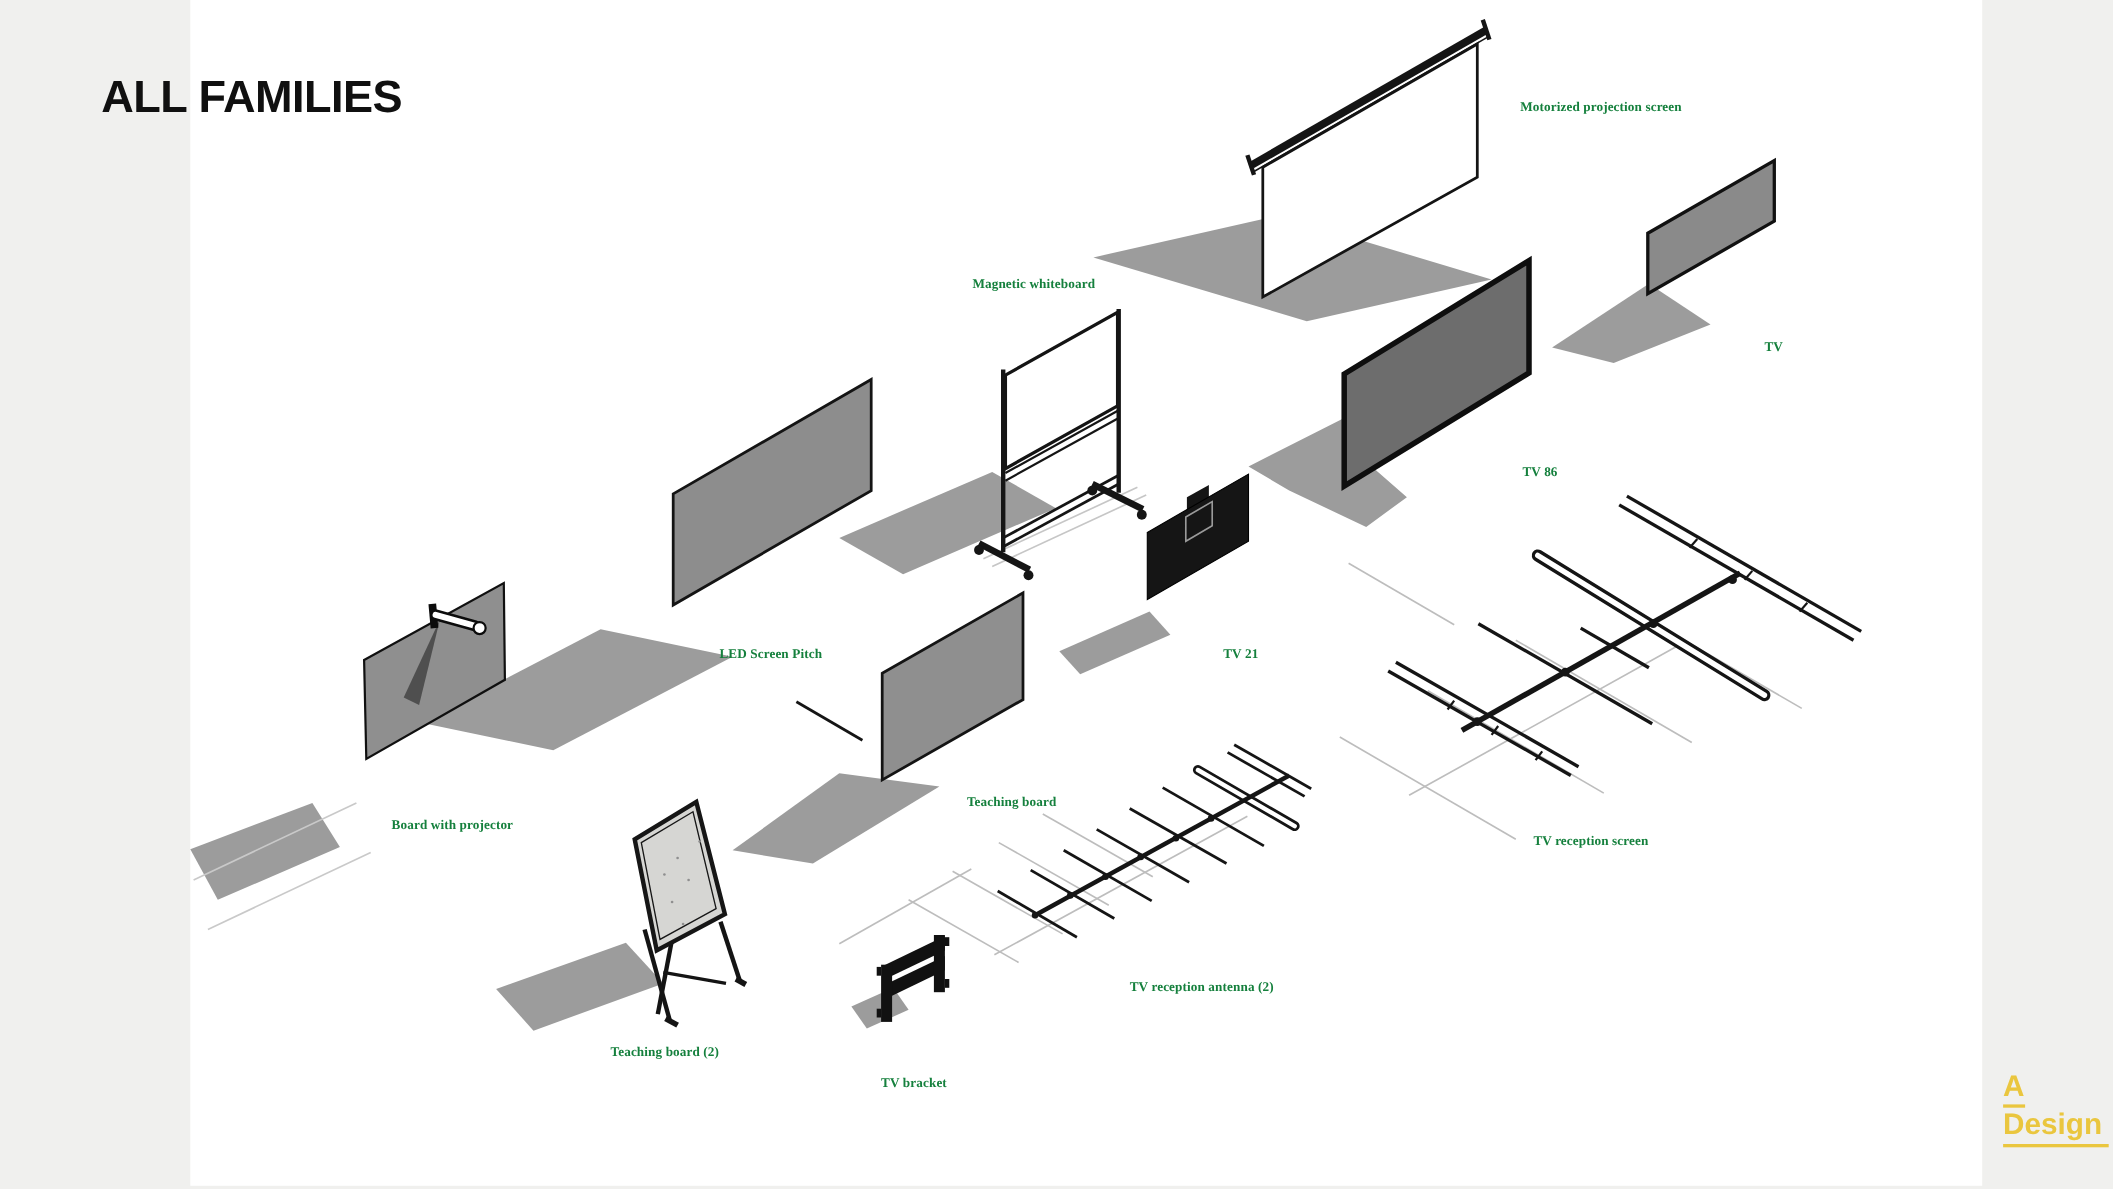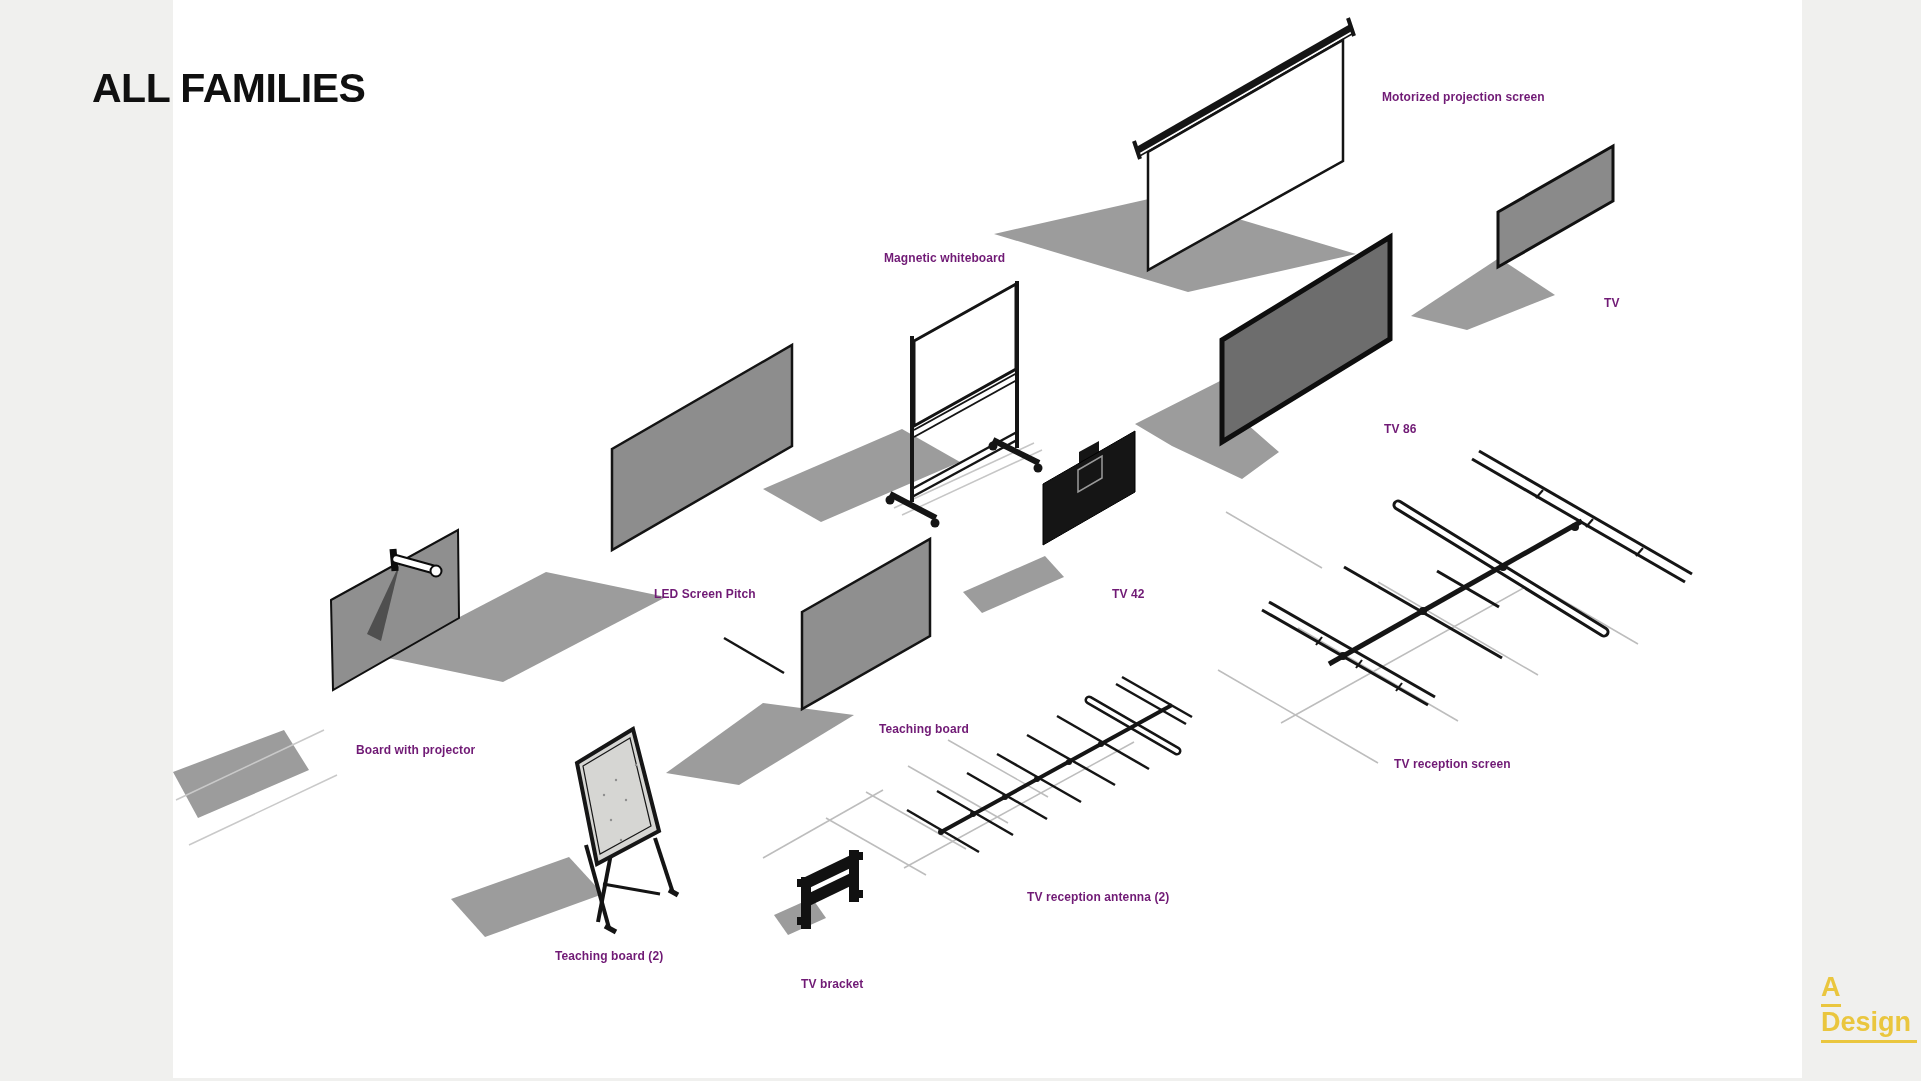--- a/index.html
+++ b/index.html
@@ -2,22 +2,22 @@
 <html><head>
 <meta charset="utf-8">
 <style>
   html,body{margin:0;padding:0;}
   body{width:1921px;height:1081px;overflow:hidden;background:#f0f0ee;
        font-family:"Liberation Sans", sans-serif;}
   .page{position:relative;width:1921px;height:1081px;background:#f0f0ee;margin-left:26px;}
   .canvas{position:absolute;left:147px;top:0;width:1629px;height:1078px;background:#ffffff;}
   .page-title{position:absolute;left:66px;top:38px;font-size:41px;font-weight:800;
               letter-spacing:-0.5px;color:#101010;white-space:nowrap;z-index:5;}
-  .fam-label{position:absolute;font-size:12px;font-weight:700;color:#701a75;
-             white-space:nowrap;z-index:4;letter-spacing:0.1px;}
+  .fam-label{position:absolute;font-size:12px;font-weight:700;color:#15803d;
+             white-space:nowrap;z-index:4;letter-spacing:0.1px;font-family:Liberation Serif, serif;}
   .drawing-svg{position:absolute;left:0;top:0;z-index:2;}
   .logo{position:absolute;left:1795px;top:972px;z-index:6;color:#eac63e;
         font-weight:700;font-size:27px;line-height:1.16;}
   .logo span{display:inline-block;border-bottom:3px solid #eac63e;padding-bottom:1px;}
   .logo .l2{padding-right:6px;text-align:right;}
 </style>
 </head>
 <body>
 
 <div class="page">
@@ -175,24 +175,24 @@
       <rect x="771" y="879" width="4" height="8" fill="#111111"></rect>
       <rect x="771" y="917" width="4" height="8" fill="#111111"></rect>
       <rect x="823" y="850" width="10" height="52" fill="#111111"></rect>
       <rect x="833" y="852" width="4" height="8" fill="#111111"></rect>
       <rect x="833" y="890" width="4" height="8" fill="#111111"></rect>
     </g>
   </svg>
 
   <div class="fam-label" style="left:1356px;top:90px">Motorized projection screen</div>
   <div class="fam-label" style="left:858px;top:251px">Magnetic whiteboard</div>
-  <div class="fam-label" style="left:1578px;top:296px">TV</div>
+  <div class="fam-label" style="left:1578px;top:308px">TV</div>
   <div class="fam-label" style="left:1358px;top:422px">TV 86</div>
   <div class="fam-label" style="left:628px;top:587px">LED Screen Pitch</div>
-  <div class="fam-label" style="left:1086px;top:587px">TV 42</div>
+  <div class="fam-label" style="left:1086px;top:587px">TV 21</div>
   <div class="fam-label" style="left:330px;top:743px">Board with projector</div>
   <div class="fam-label" style="left:853px;top:722px">Teaching board</div>
   <div class="fam-label" style="left:1368px;top:757px">TV reception screen</div>
   <div class="fam-label" style="left:529px;top:949px">Teaching board (2)</div>
   <div class="fam-label" style="left:1001px;top:890px">TV reception antenna (2)</div>
   <div class="fam-label" style="left:775px;top:977px">TV bracket</div>
 
   <div class="logo">
     <span class="l1">A</span><br>
     <span class="l2">Design</span>

